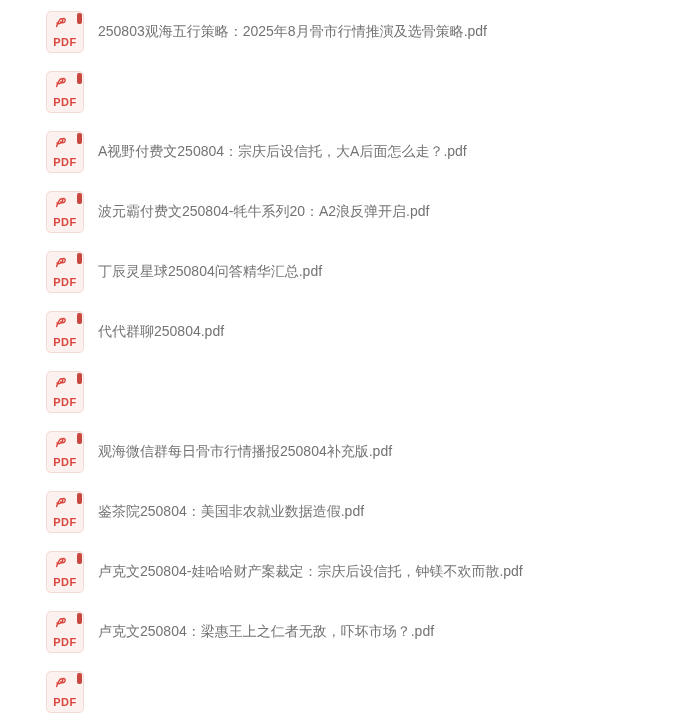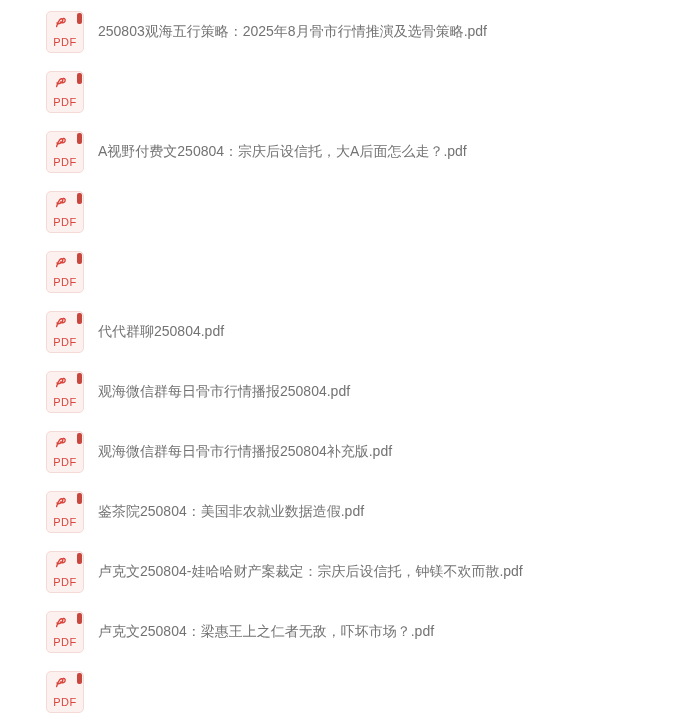--- a/index.html
+++ b/index.html
@@ -50,21 +50,21 @@
     width: 15px;
     height: 14px;
   }
   .pdf-icon .pdf-label {
     position: absolute;
     left: 0;
     right: 0;
     bottom: 4px;
     text-align: center;
     font-size: 11px;
-    font-weight: normal;
+    font-weight: bold;
     letter-spacing: 0.5px;
     color: #d9453c;
     font-family: "Liberation Sans", "DejaVu Sans", sans-serif;
   }
   .file-name {
     margin-left: 14px;
     font-size: 14px;
     color: #737373;
     white-space: nowrap;
   }
@@ -111,31 +111,33 @@
 
   <div class="file-row">
     <div class="pdf-icon">
       <svg class="swirl" viewBox="0 0 20 20" fill="none" stroke="#d9453c" stroke-width="2" stroke-linecap="round">
         <path d="M3 15 C6 5 10 2 11.5 5 C13 8 6 13 3.5 10"></path>
         <path d="M11.5 5 C12.5 2 16.5 3.5 15 7.5 C14 10 10.5 10.5 8.5 8.5"></path>
       </svg>
       <span class="corner-tab"></span>
       <span class="pdf-label">PDF</span>
     </div>
-  </div>
-
-  <div class="file-row">
-    <div class="pdf-icon">
-      <svg class="swirl" viewBox="0 0 20 20" fill="none" stroke="#d9453c" stroke-width="2" stroke-linecap="round">
-        <path d="M3 15 C6 5 10 2 11.5 5 C13 8 6 13 3.5 10"></path>
-        <path d="M11.5 5 C12.5 2 16.5 3.5 15 7.5 C14 10 10.5 10.5 8.5 8.5"></path>
-      </svg>
-      <span class="corner-tab"></span>
-      <span class="pdf-label">PDF</span>
-    </div>
+    <span class="file-name">波元霸付费文250804-牦牛系列20：A2浪反弹开启.pdf</span>
+  </div>
+
+  <div class="file-row">
+    <div class="pdf-icon">
+      <svg class="swirl" viewBox="0 0 20 20" fill="none" stroke="#d9453c" stroke-width="2" stroke-linecap="round">
+        <path d="M3 15 C6 5 10 2 11.5 5 C13 8 6 13 3.5 10"></path>
+        <path d="M11.5 5 C12.5 2 16.5 3.5 15 7.5 C14 10 10.5 10.5 8.5 8.5"></path>
+      </svg>
+      <span class="corner-tab"></span>
+      <span class="pdf-label">PDF</span>
+    </div>
+    <span class="file-name">丁辰灵星球250804问答精华汇总.pdf</span>
   </div>
 
   <div class="file-row">
     <div class="pdf-icon">
       <svg class="swirl" viewBox="0 0 20 20" fill="none" stroke="#d9453c" stroke-width="2" stroke-linecap="round">
         <path d="M3 15 C6 5 10 2 11.5 5 C13 8 6 13 3.5 10"></path>
         <path d="M11.5 5 C12.5 2 16.5 3.5 15 7.5 C14 10 10.5 10.5 8.5 8.5"></path>
       </svg>
       <span class="corner-tab"></span>
       <span class="pdf-label">PDF</span>
@@ -145,21 +147,20 @@
 
   <div class="file-row">
     <div class="pdf-icon">
       <svg class="swirl" viewBox="0 0 20 20" fill="none" stroke="#d9453c" stroke-width="2" stroke-linecap="round">
         <path d="M3 15 C6 5 10 2 11.5 5 C13 8 6 13 3.5 10"></path>
         <path d="M11.5 5 C12.5 2 16.5 3.5 15 7.5 C14 10 10.5 10.5 8.5 8.5"></path>
       </svg>
       <span class="corner-tab"></span>
       <span class="pdf-label">PDF</span>
     </div>
-    <span class="file-name">观海微信群每日骨市行情播报250804.pdf</span>
   </div>
 
   <div class="file-row">
     <div class="pdf-icon">
       <svg class="swirl" viewBox="0 0 20 20" fill="none" stroke="#d9453c" stroke-width="2" stroke-linecap="round">
         <path d="M3 15 C6 5 10 2 11.5 5 C13 8 6 13 3.5 10"></path>
         <path d="M11.5 5 C12.5 2 16.5 3.5 15 7.5 C14 10 10.5 10.5 8.5 8.5"></path>
       </svg>
       <span class="corner-tab"></span>
       <span class="pdf-label">PDF</span>

